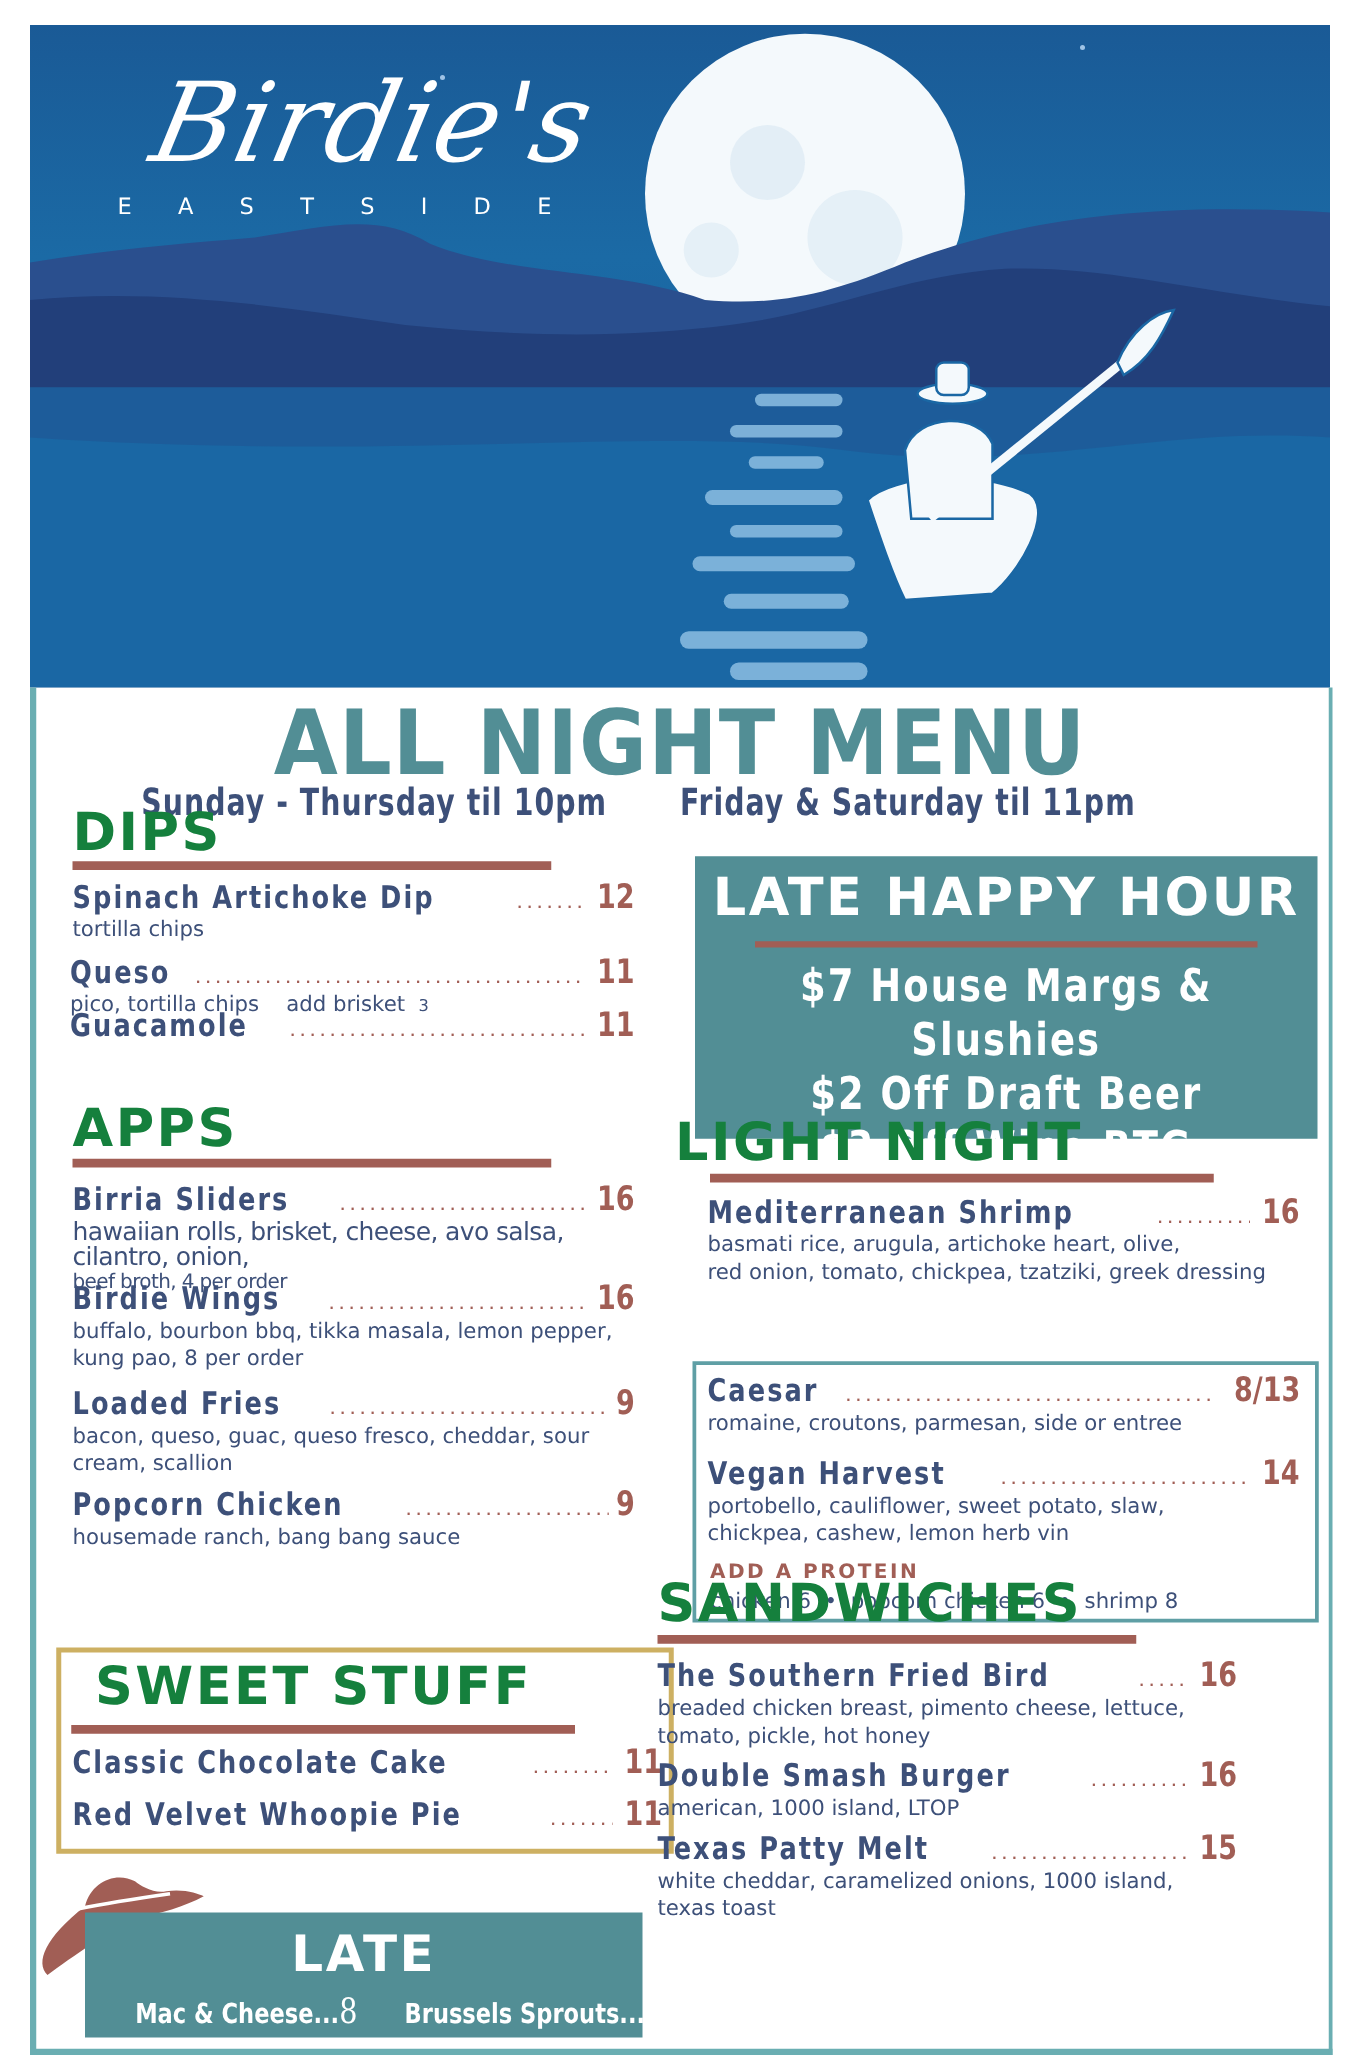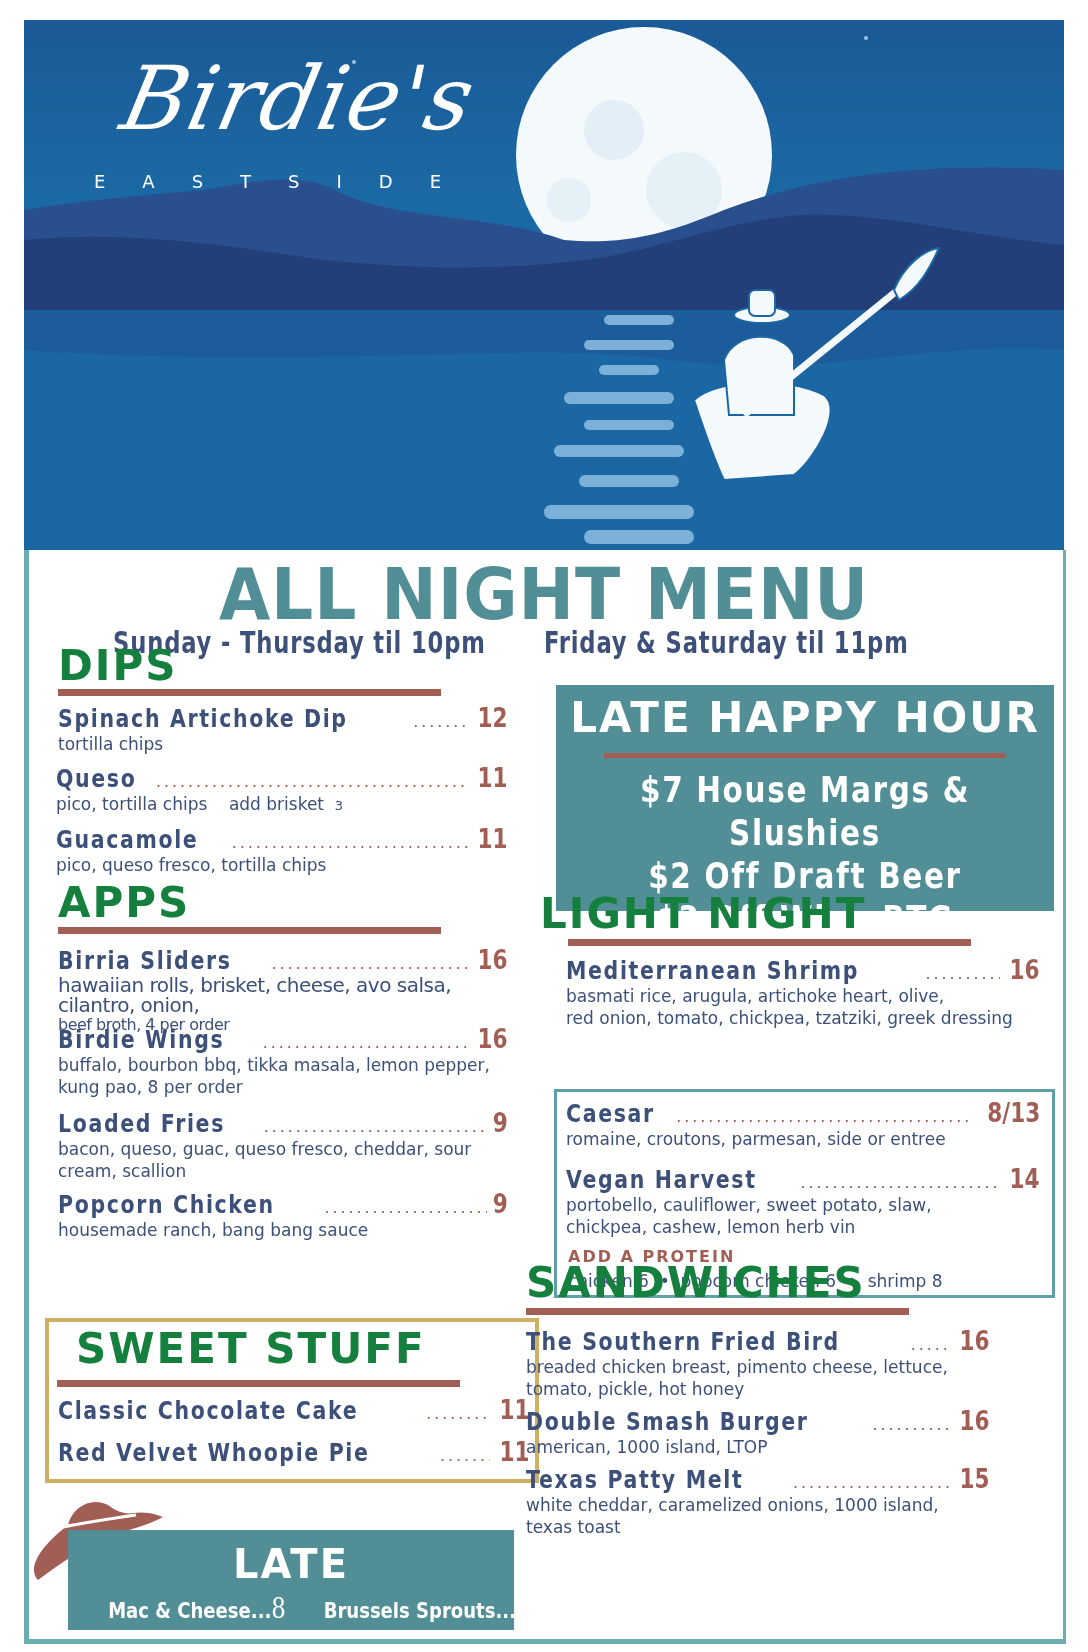--- a/index.html
+++ b/index.html
@@ -4,21 +4,21 @@
 <style>
   * { box-sizing: border-box; margin: 0; padding: 0; }
   html, body { width: 1088px; height: 1652px; background: #ffffff; overflow: hidden; }
   body { position: relative; font-family: "Liberation Sans", sans-serif; }
 
   .hero { position: absolute; left: 24px; top: 20px; width: 1040px; height: 530px; overflow: hidden;
     background: linear-gradient(180deg, #1a5a96 0%, #1b6aa5 35%, #1a66a2 50%, #1d4f8c 60%, #1a6aa8 70%, #1d5e9a 100%); }
   .hero svg { position: absolute; left: 0; top: 0; }
   .logo { position: absolute; left: 100px; top: 35px; color: #fff; }
   .logo-script { font-family: "DejaVu Serif", serif; font-style: italic; font-size: 88px; letter-spacing: 1px; transform: skewX(-12deg); display: block; line-height: 1; }
-  .logo-sub { font-family: "DejaVu Sans", sans-serif; font-size: 18px; letter-spacing: 37px; margin-top: 28px; margin-left: -30px; display: block; }
+  .logo-sub { font-family: "DejaVu Sans", sans-serif; font-size: 18px; letter-spacing: 37px; margin-top: 12px; margin-left: -30px; display: block; }
 
   .frame { position: absolute; left: 24px; top: 550px; width: 1042px; height: 1094px;
     border-left: 5px solid #6aaeb2; border-right: 3px solid #6aaeb2; border-bottom: 5px solid #6aaeb2; }
 
   .title { position: absolute; left: 0; width: 1088px; top: 558px; text-align: center;
     font-family: "DejaVu Sans", sans-serif; font-weight: bold; font-size: 72px; color: #528e95; letter-spacing: 1px; line-height: 1; transform: scaleX(0.92); }
   .hours { position: absolute; top: 625px; font-family: "DejaVu Sans Condensed", "DejaVu Sans", sans-serif; font-weight: bold; color: #3d5079; font-size: 30px; letter-spacing: 1px; transform-origin: left; }
 
   .section-title { position: absolute; font-family: "DejaVu Sans", sans-serif; font-weight: bold; color: #15803d; font-size: 42px; letter-spacing: 2px; line-height: 1; }
   .rule { position: absolute; height: 7px; background: #a15e55; }
@@ -114,27 +114,26 @@
   <div class="desc">tortilla chips</div>
 </div>
 <div class="item" style="left:56px;top:762px;width:452px;">
   <div class="item-row">
       <span class="item-name">Queso</span>
       <span class="dots">................................................................</span>
       <span class="price">11</span>
     </div>
   <div class="desc"><span>pico, tortilla chips</span>&nbsp;&nbsp;&nbsp;&nbsp;<span>add brisket</span>&nbsp;&nbsp;<span style="font-size:13px">3</span></div>
 </div>
-<div class="item" style="left:56px;top:823px;width:452px;">
+<div class="item" style="left:56px;top:805px;width:452px;">
   <div class="item-row">
       <span class="item-name">Guacamole</span>
       <span class="dots">................................................................</span>
       <span class="price">11</span>
     </div>
-  <div class="desc">pico, queso fresco, tortilla chips</div>
 </div>
 
 <div class="section-title" style="left:58px;top:882px;">APPS</div>
 <div class="rule" style="left:58px;top:927px;width:383px;"></div>
 
 <div class="item" style="left:58px;top:944px;width:450px;">
   <div class="item-row">
       <span class="item-name">Birria Sliders</span>
       <span class="dots">................................................................</span>
       <span class="price">16</span>

